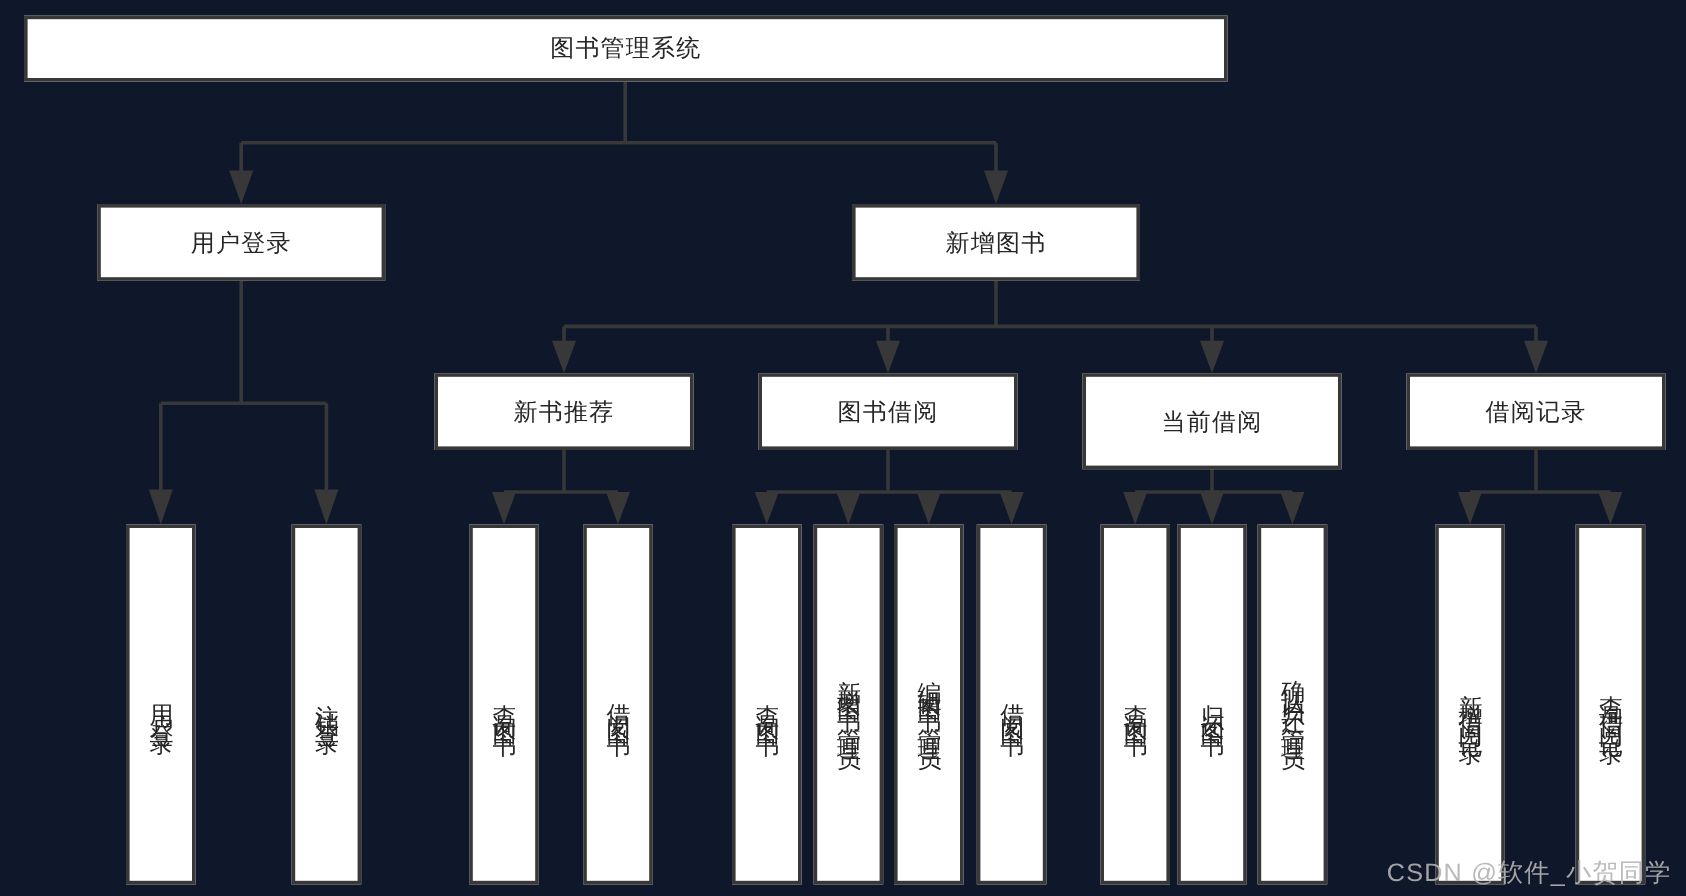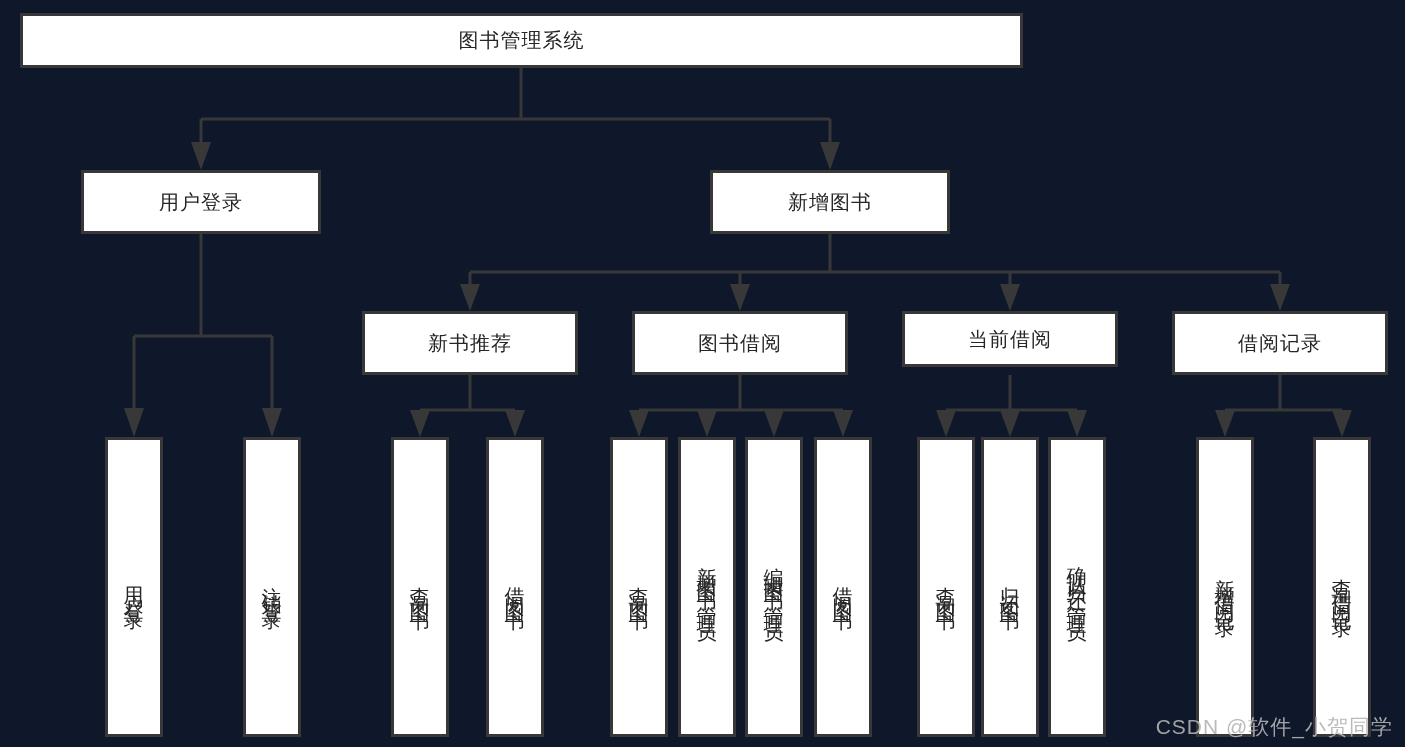--- a/index.html
+++ b/index.html
@@ -106,21 +106,21 @@
   <div class="node" style="left:710px; top:170px; width:240px; height:64px;">
     <span>新增图书</span>
   </div>
 
   <div class="node" style="left:362px; top:311px; width:216px; height:64px;">
     <span>新书推荐</span>
   </div>
   <div class="node" style="left:632px; top:311px; width:216px; height:64px;align-items:center;">
     <span>图书借阅</span>
   </div>
-  <div class="node" style="left:902px; top:311px; width:216px; height:56px;justify-content:center;">
+  <div class="node" style="left:902px; top:311px; width:216px; height:80px;justify-content:center;">
     <span>当前借阅</span>
   </div>
   <div class="node" style="left:1172px; top:311px; width:216px; height:64px;">
     <span>借阅记录</span>
   </div>
 
   <div class="node v" style="left:105px; top:437px; width:58px; height:300px;">
     <span>用户登录</span>
   </div>
   <div class="node v" style="left:243px; top:437px; width:58px; height:300px;">

